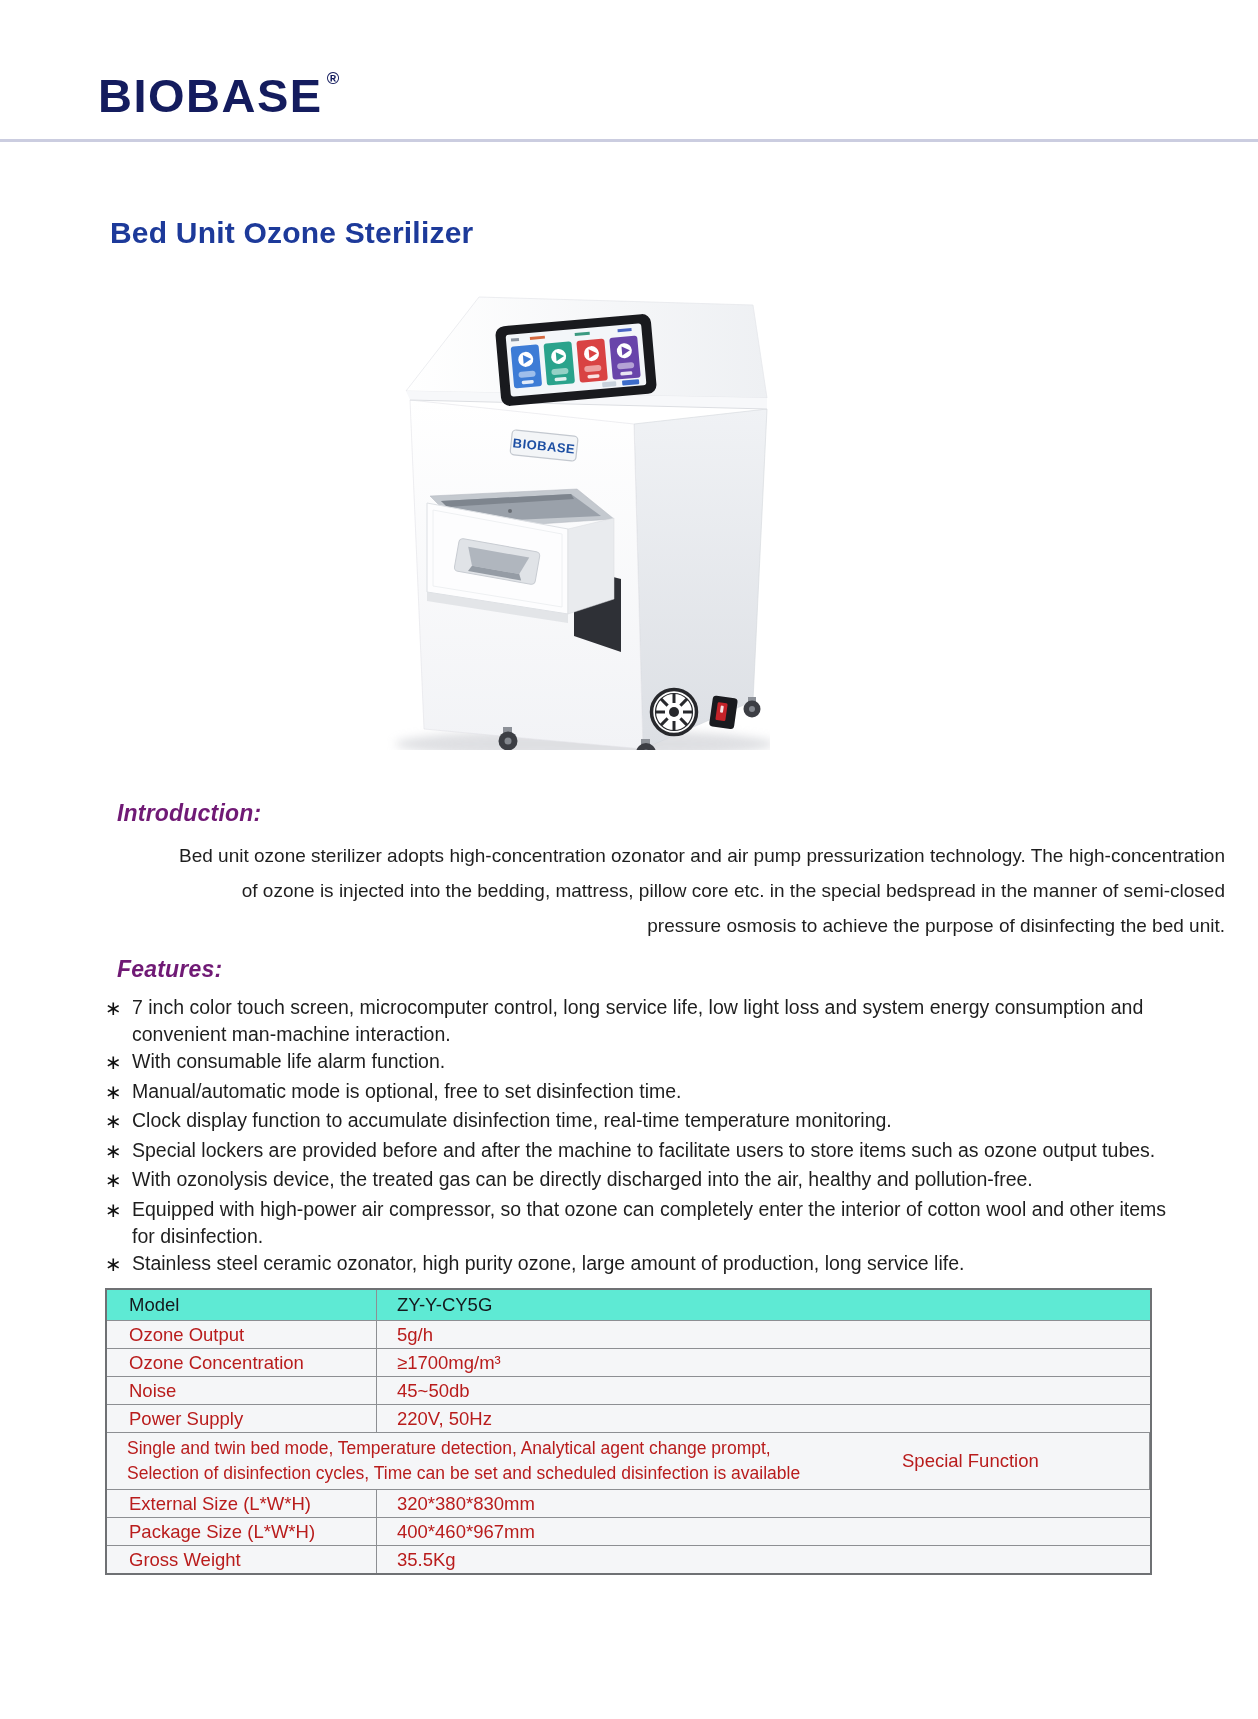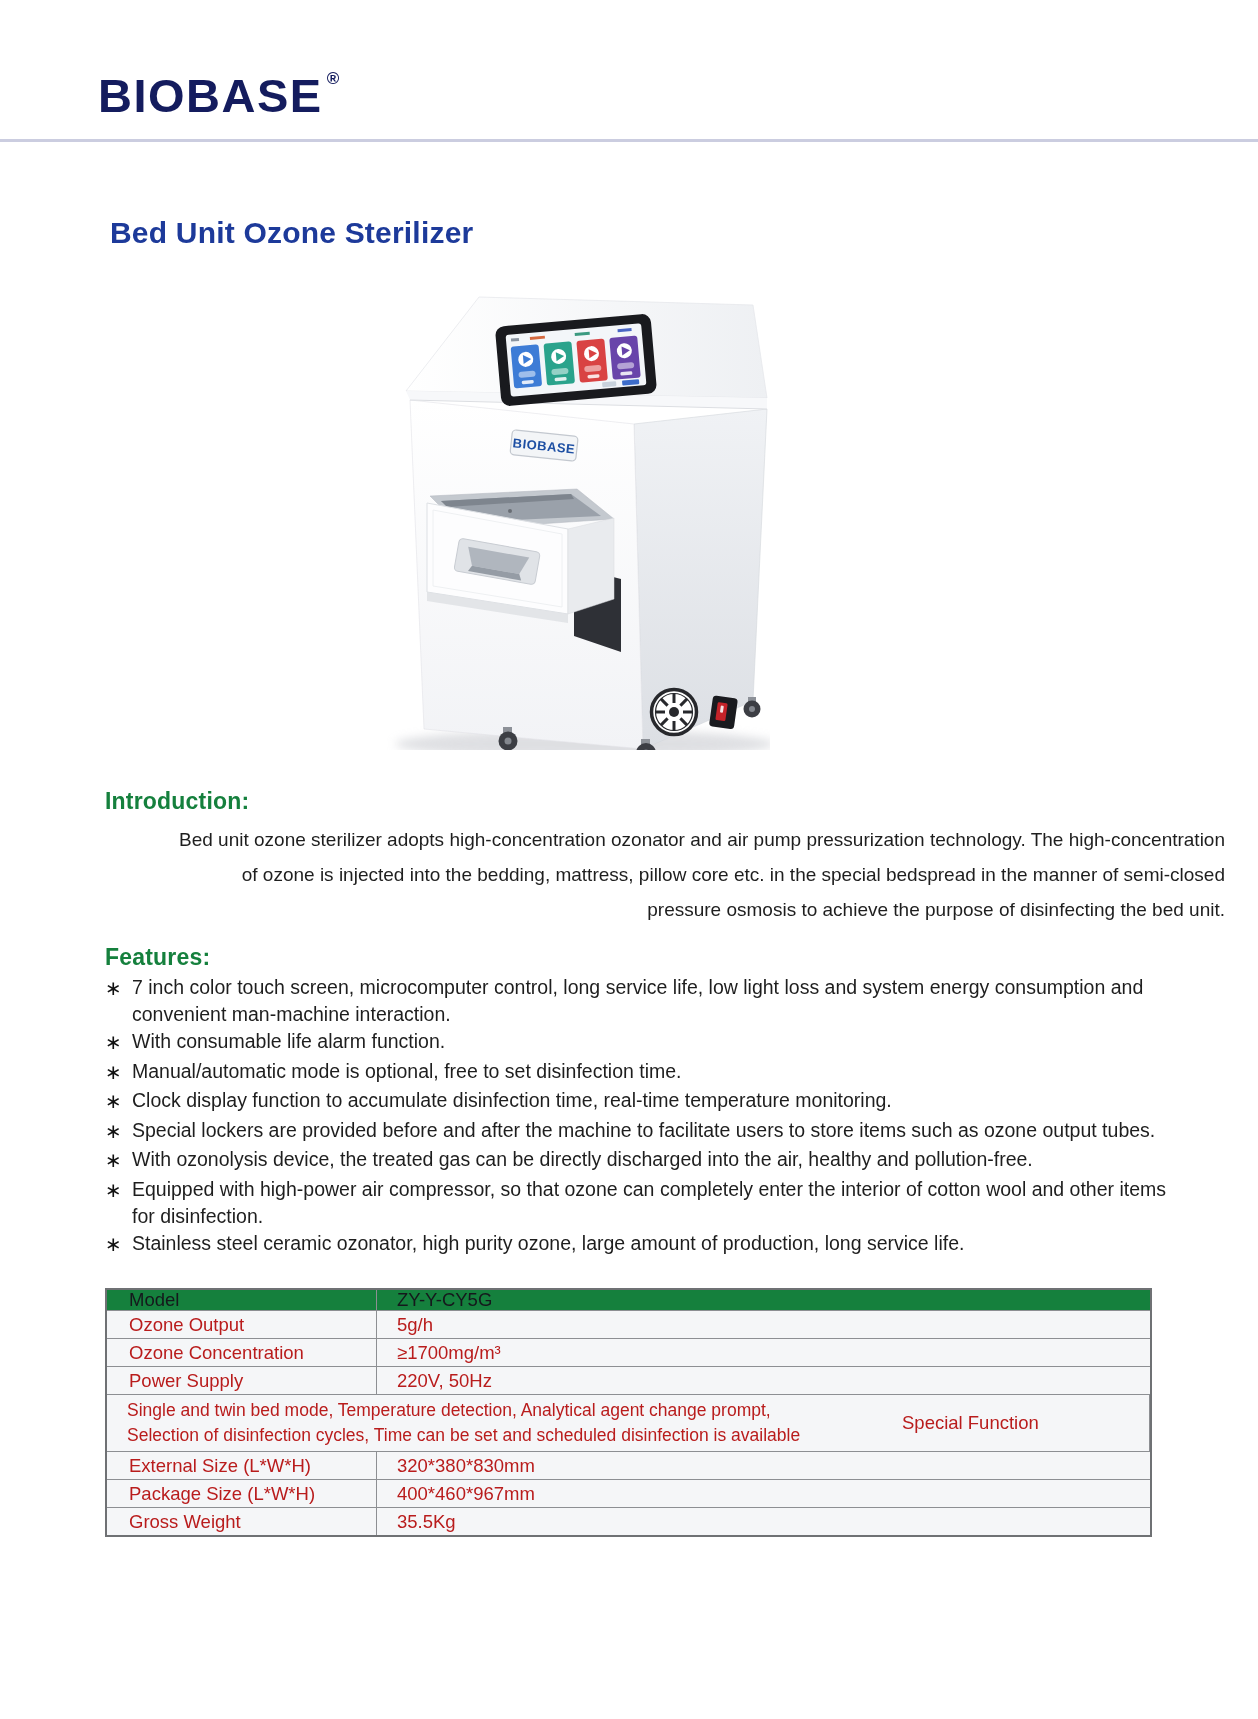--- a/index.html
+++ b/index.html
@@ -18,21 +18,21 @@
   .header-rule{
     position:absolute;left:0;top:139px;width:1258px;height:3px;background:#cbcde0;
   }
   .title{
     position:absolute;left:110px;top:216px;margin:0;
     font-size:30px;font-weight:700;color:#1d3a9a;letter-spacing:0.2px;
   }
   .product{position:absolute;left:370px;top:275px;width:400px;height:475px;margin:0;}
   .sec{position:absolute;left:105px;width:1120px;}
   .sec h2{
-    margin:0;font-size:23px;line-height:26px;font-weight:700;color:#15803d;letter-spacing:0.2px;
+    margin:12px;font-size:23px;line-height:26px;font-weight:700;color:#701a75;letter-spacing:0.2px;font-style:italic;
   }
   .intro{top:788px;}
   .intro .body-text{
     margin:8px 0 0 6px;font-size:19px;line-height:35px;color:#1e1e1e;
     white-space:pre-line;
     text-align:right;
   }
   .features{top:944px;}
   .feat-list{margin-top:4px;}
   .feat{display:flex;align-items:flex-start;}
@@ -46,21 +46,21 @@
   .spec-table{
     margin-top:22px;width:1047px;border:2px solid #6f7174;background:#ffffff;
     box-sizing:border-box;
   }
   .trow{display:flex;background:#f5f6f8;}
   .trow + .trow{border-top:1px solid #8d8f93;}
   .tcell{display:flex;align-items:center;box-sizing:border-box;font-size:18.5px;color:#b91c1c;}
   .tcell.label{width:270px;flex:0 0 270px;padding-left:22px;border-right:1px solid #8d8f93;}
   .tcell.value{flex:1;padding-left:20px;padding-right:0;}
   .trow{height:27px;}
-  .trow.thead{height:20px;background:#15803d;border-top:none;}
+  .trow.thead{height:30px;background:#5eead4;border-top:none;}
   .trow.thead .tcell{color:#15181c;}
   .trow.tall{height:56px;}
   .trow.tall .tcell.value{white-space:pre-line;line-height:25px;font-size:17.5px;}
 </style>
 </head>
 <body>
 
 <header>
   <div class="logo">
     <span class="logo-text">BIOBASE</span><sup class="logo-reg">®</sup>
@@ -265,20 +265,24 @@
     </div>
     <div class="trow">
       <div class="tcell label">Ozone Output</div>
       <div class="tcell value">5g/h</div>
     </div>
     <div class="trow">
       <div class="tcell label">Ozone Concentration</div>
       <div class="tcell value">≥1700mg/m³</div>
     </div>
     <div class="trow">
+      <div class="tcell label">Noise</div>
+      <div class="tcell value">45~50db</div>
+    </div>
+    <div class="trow">
       <div class="tcell label">Power Supply</div>
       <div class="tcell value">220V, 50Hz</div>
     </div>
     <div class="trow tall">
       <div class="tcell value">Single and twin bed mode, Temperature detection, Analytical agent change prompt,
 Selection of disinfection cycles, Time can be set and scheduled disinfection is available</div>
       <div class="tcell label">Special Function</div>
     </div>
     <div class="trow">
       <div class="tcell label">External Size (L*W*H)</div>

